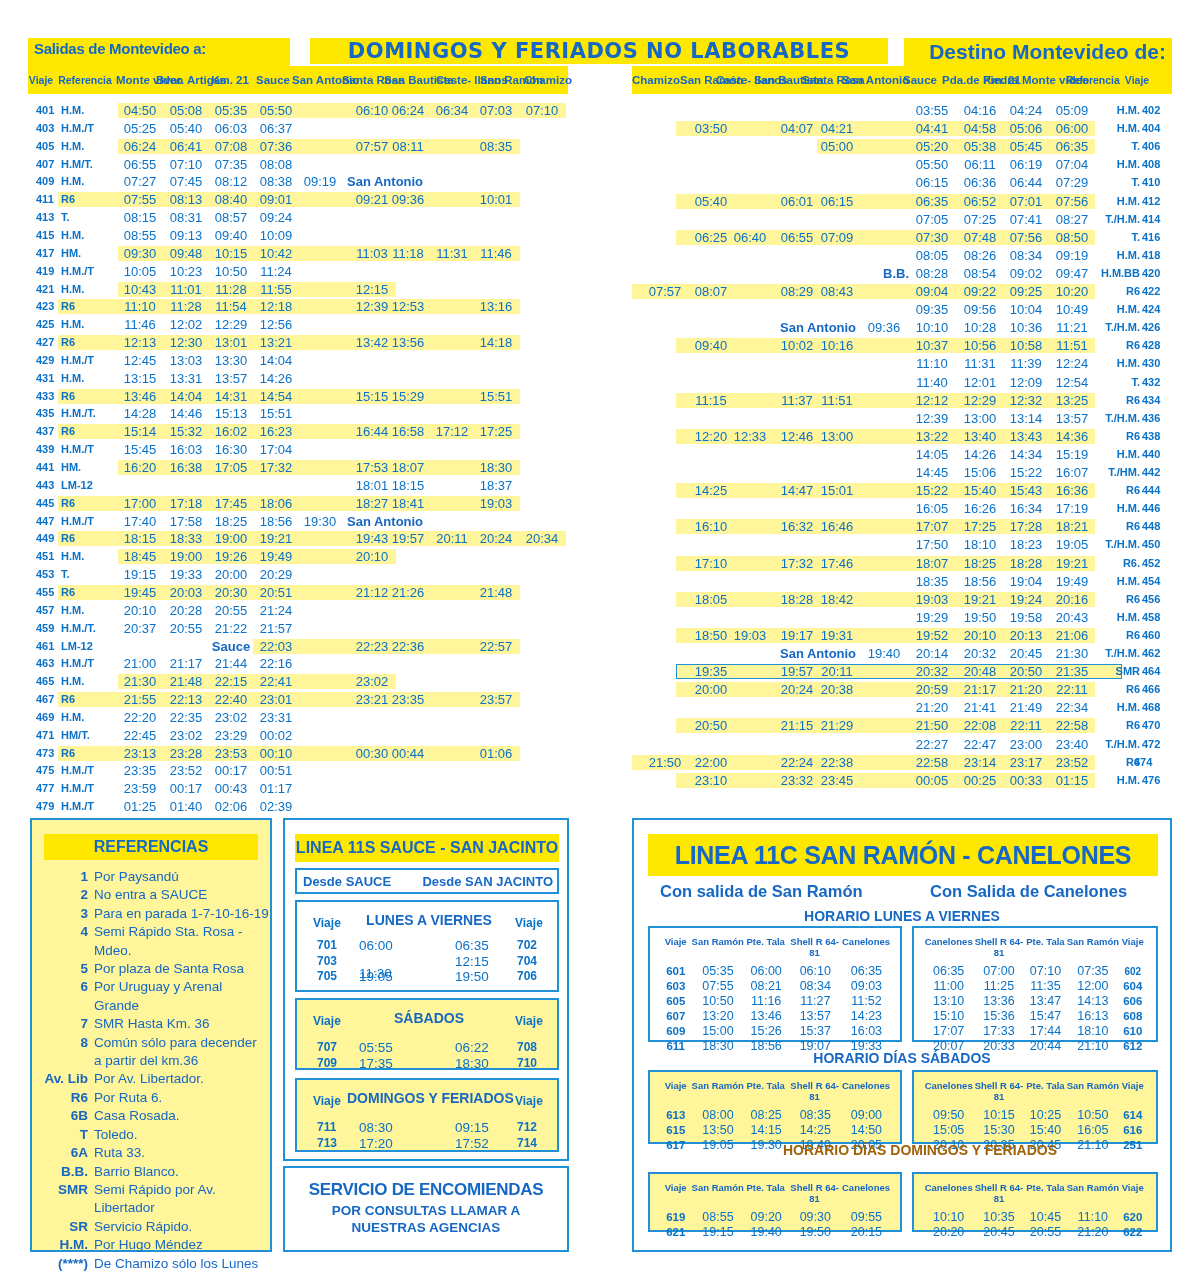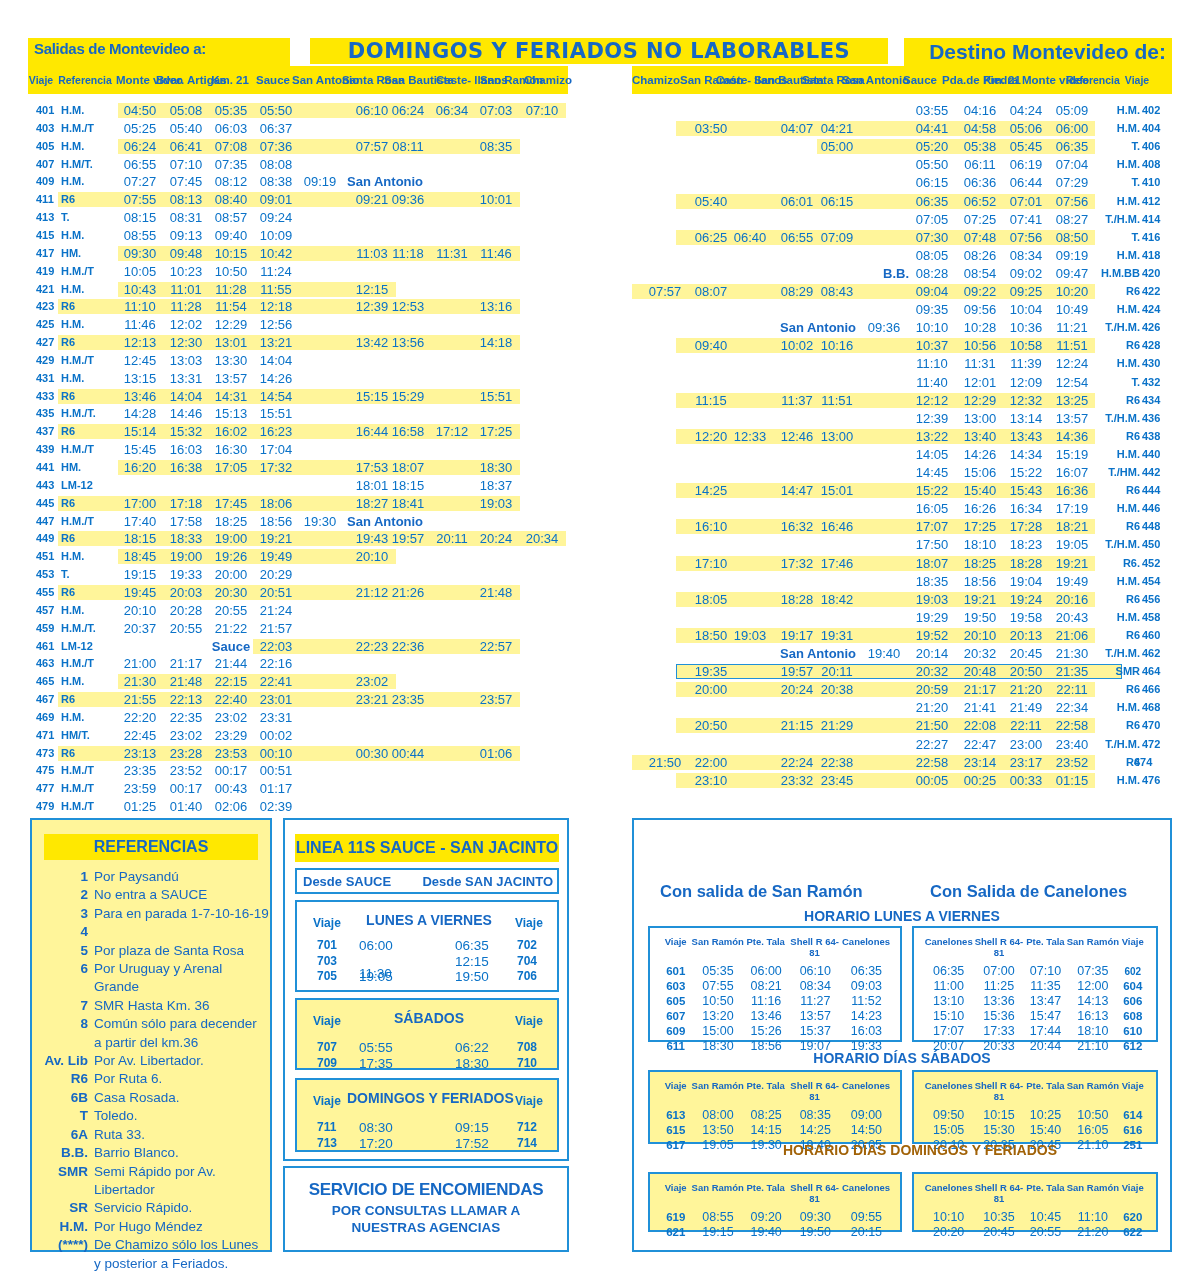--- a/index.html
+++ b/index.html
@@ -880,20 +880,21 @@
       <div class="ref-item">
         <span class="ref-code">2</span>
         <span class="ref-text">No entra a SAUCE</span>
       </div>
       <div class="ref-item">
         <span class="ref-code">3</span>
         <span class="ref-text">Para en parada 1-7-10-16-19</span>
       </div>
       <div class="ref-item">
         <span class="ref-code">4</span>
+        <span class="ref-text">Semi Rápido  Sta. Rosa - Mdeo.</span>
       </div>
       <div class="ref-item">
         <span class="ref-code">5</span>
         <span class="ref-text">Por plaza de Santa Rosa</span>
       </div>
       <div class="ref-item">
         <span class="ref-code">6</span>
         <span class="ref-text">Por  Uruguay y Arenal Grande</span>
       </div>
       <div class="ref-item">
@@ -1008,20 +1009,21 @@
     </div>
 </div>
 
 <div class="box" style="left:283px;top:1166px;width:286px;height:86px;text-align:center;color:#1668c4;">
   <div class="b" style="font-size:17px;margin-top:12px;letter-spacing:-0.3px;">SERVICIO DE ENCOMIENDAS</div>
   <div class="b" style="font-size:13.5px;margin-top:3px;">POR CONSULTAS LLAMAR A</div>
   <div class="b" style="font-size:13.5px;margin-top:2px;">NUESTRAS AGENCIAS</div>
 </div>
 
 <div class="box" style="left:632px;top:818px;width:540px;height:434px;">
+  <div class="yel b" style="position:absolute;left:14px;top:14px;width:510px;height:42px;line-height:42px;font-size:25px;text-align:center;color:#1668c4;letter-spacing:-0.3px;">LINEA 11C SAN RAMÓN - CANELONES</div>
   <div class="b" style="position:absolute;left:26px;top:62px;font-size:16.5px;color:#1668c4;">Con salida de San Ramón</div>
   <div class="b" style="position:absolute;left:296px;top:62px;font-size:16.5px;color:#1668c4;">Con Salida de Canelones</div>
   <div id="l11c-sections">
       <div class="b" style="position:absolute;left:0;width:536px;text-align:center;top:88px;font-size:14px;color:#1668c4;">HORARIO LUNES A VIERNES</div>
       <div class="tbl11c" style="left:14px;top:106px;width:254px;height:116px;padding:8px 10px;">
         <div class="th">
           <span style="width:32px;color:#1668c4;">Viaje</span>
           <span style="width:54px;color:#1668c4;">San Ramón</span>
           <span style="width:44px;color:#1668c4;">Pte. Tala</span>
           <span style="width:56px;color:#1668c4;">Shell R 64-81</span>

